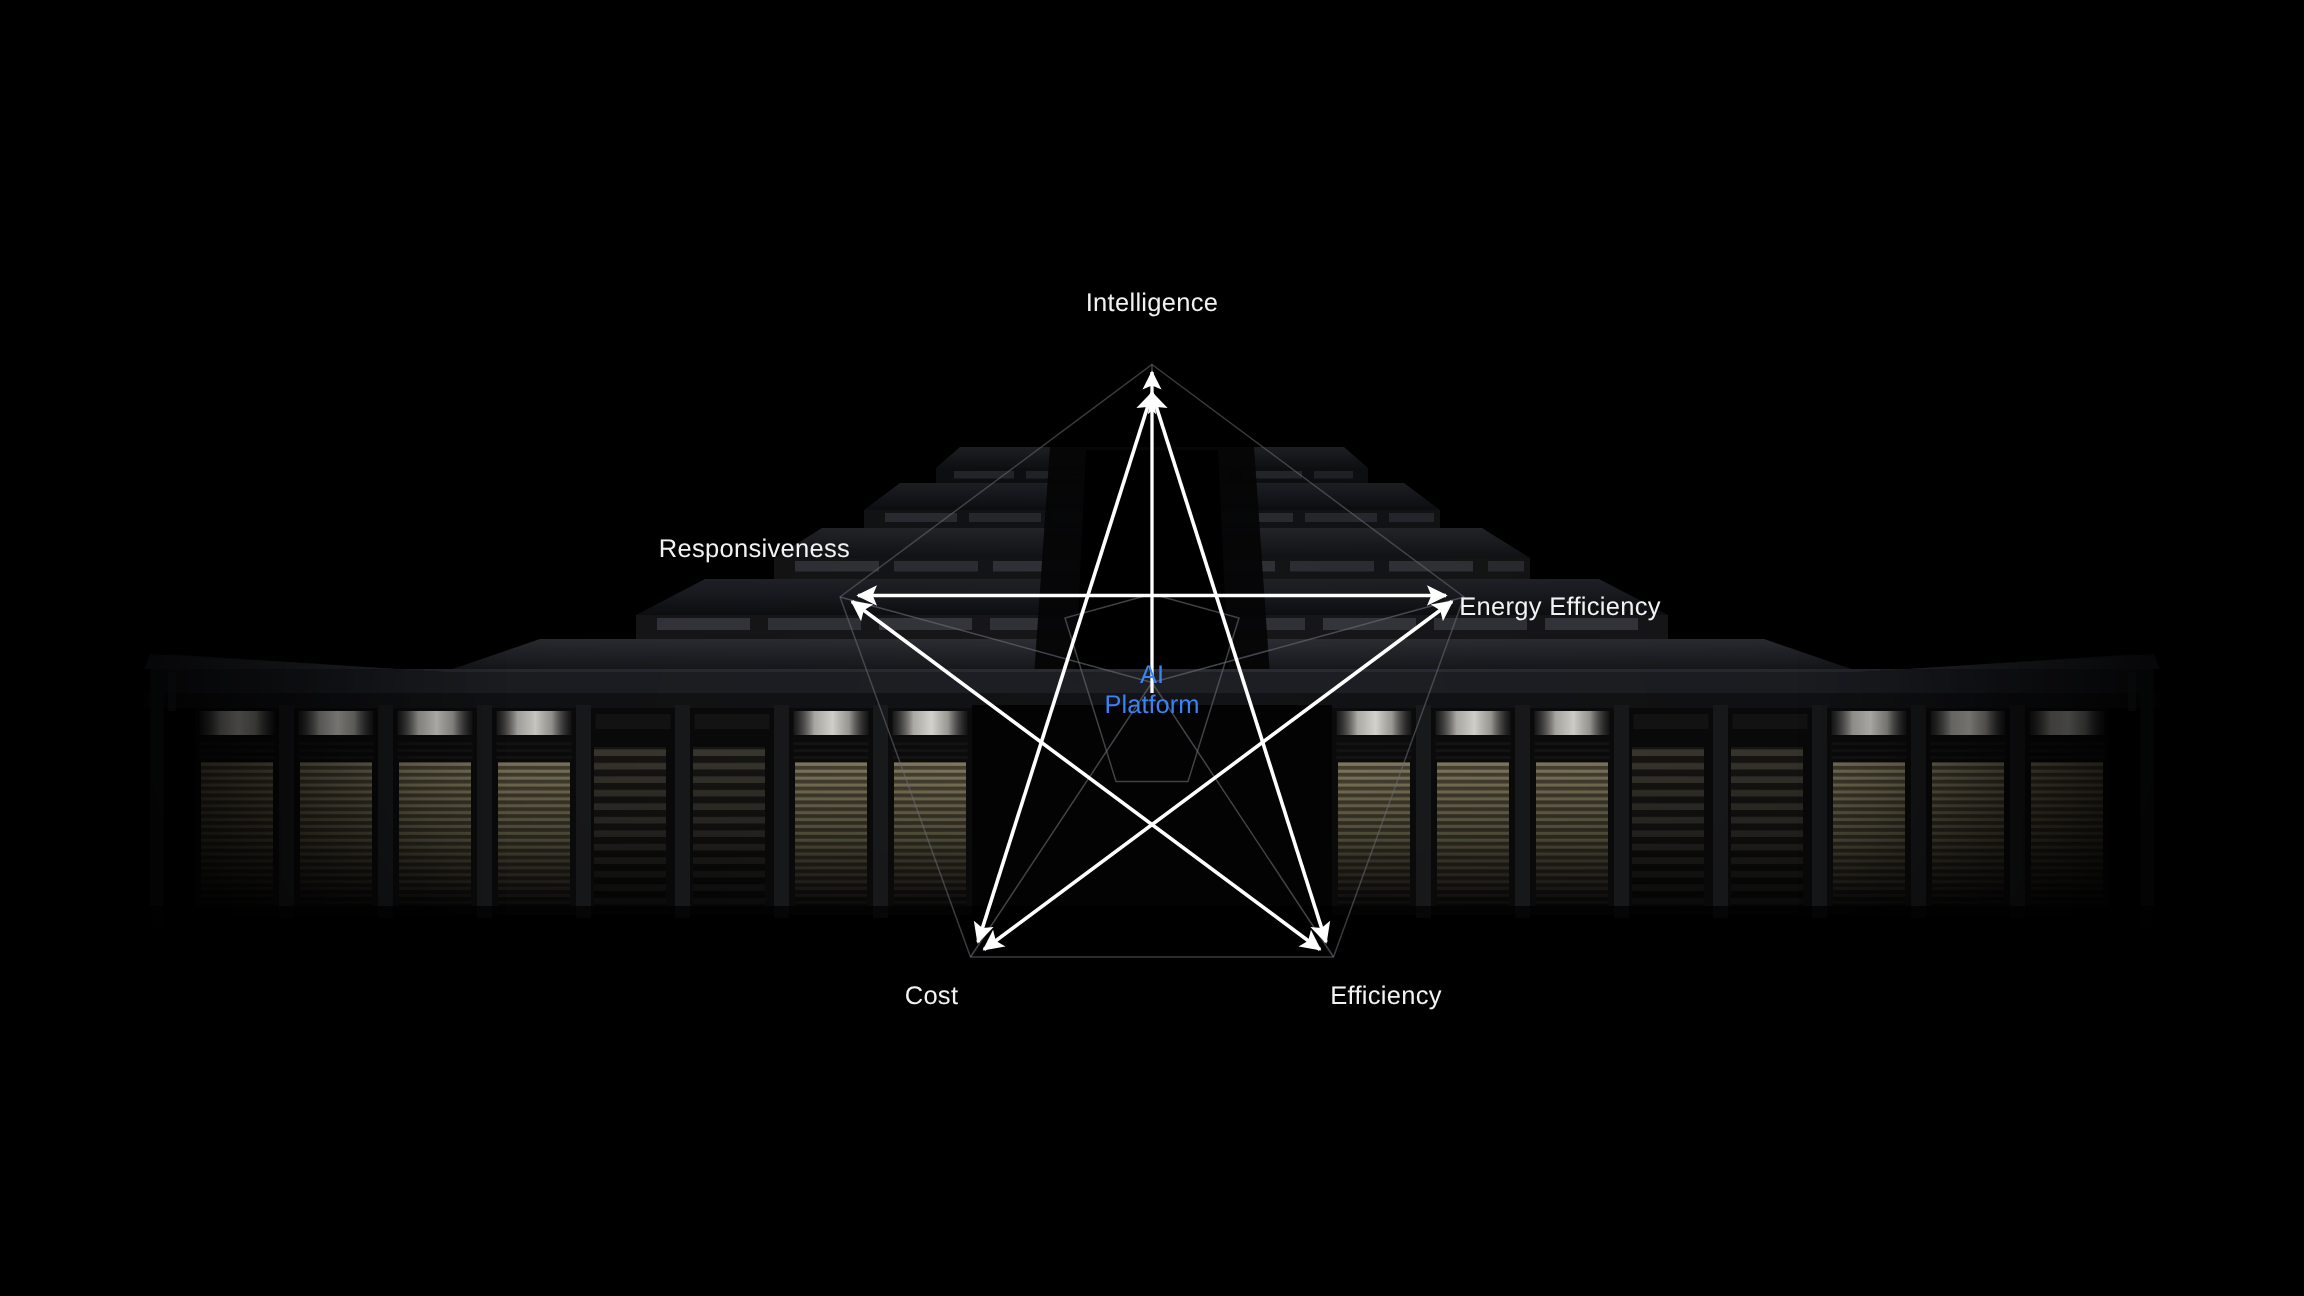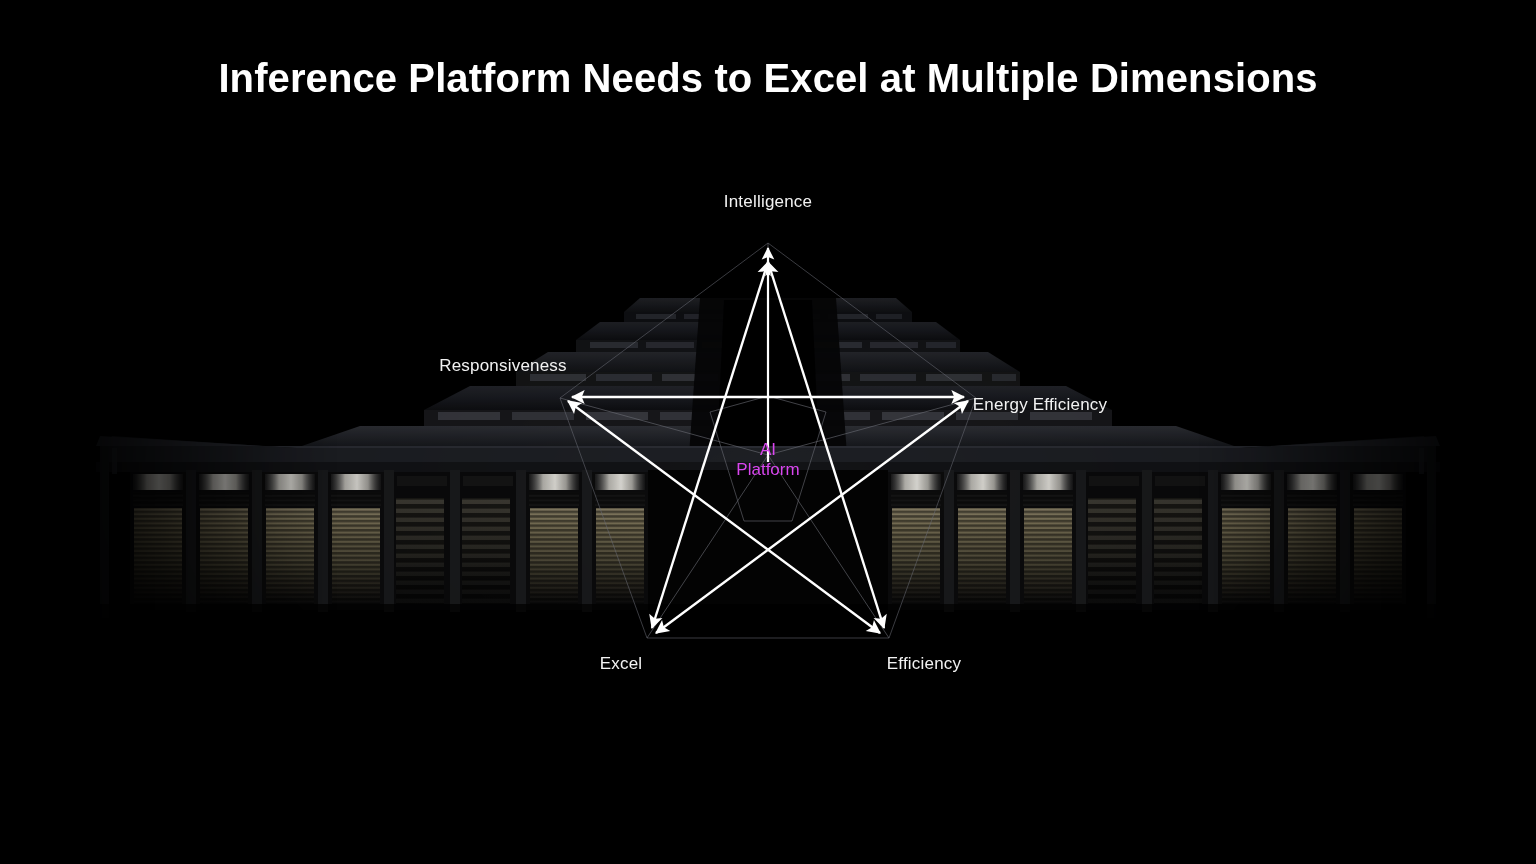--- a/index.html
+++ b/index.html
@@ -82,21 +82,21 @@
   #label-throughput       { left: 924px; top: 653px; }
 
   #label-ai-factory {
     position: absolute;
     left: 768px;
     top: 440px;
     transform: translateX(-50%);
     text-align: center;
     z-index: 6;
     font-size: 17px;
-    color: #d946ef;
+    color: #3b82f6;
     line-height: 1.18;
     white-space: nowrap;
   }
   #label-ai-factory .ln { display: block; }
 </style>
 </head>
 <body>
 
 <div id="slide">
 
@@ -395,21 +395,20 @@
         <rect x="0" y="640" width="1536" height="224" fill="#000000"></rect>
       </g>
 
       <rect x="0" y="0" width="1536" height="864" fill="url(#hfade)"></rect>
 
       <rect x="0" y="0" width="1536" height="272" fill="#000000" opacity="0.55"></rect>
       <rect x="0" y="660" width="1536" height="204" fill="#000000"></rect>
     </svg>
   </div>
 
-  <h1 id="slide-title">Inference Platform Needs to Excel at Multiple Dimensions</h1>
 
   <div id="radar-diagram">
     <svg viewBox="0 0 1536 864" xmlns="http://www.w3.org/2000/svg">
       <defs>
         <marker id="arrowWhite" viewBox="0 0 12 12" refX="10.2" refY="6" markerWidth="7.2" markerHeight="7.2" orient="auto-start-reverse" markerUnits="strokeWidth">
           <path d="M 1.4 1.2 L 11 6 L 1.4 10.8 L 3.4 6 Z" fill="#ffffff"></path>
         </marker>
       </defs>
 
       <g stroke="#6a6c74" stroke-width="1" fill="none" opacity="0.62">
@@ -446,21 +445,21 @@
       </g>
     </svg>
   </div>
 
   <div class="axis-label center-anchor" id="label-intelligence">Intelligence</div>
 
   <div class="axis-label center-anchor" id="label-responsiveness">Responsiveness</div>
 
   <div class="axis-label center-anchor" id="label-energy-efficiency">Energy Efficiency</div>
 
-  <div class="axis-label center-anchor" id="label-cost">Excel</div>
+  <div class="axis-label center-anchor" id="label-cost">Cost</div>
 
   <div class="axis-label center-anchor" id="label-throughput">Efficiency</div>
 
   <div id="label-ai-factory">
     <span class="ln">AI</span>
     <span class="ln">Platform</span>
   </div>
 
 </div>
 

